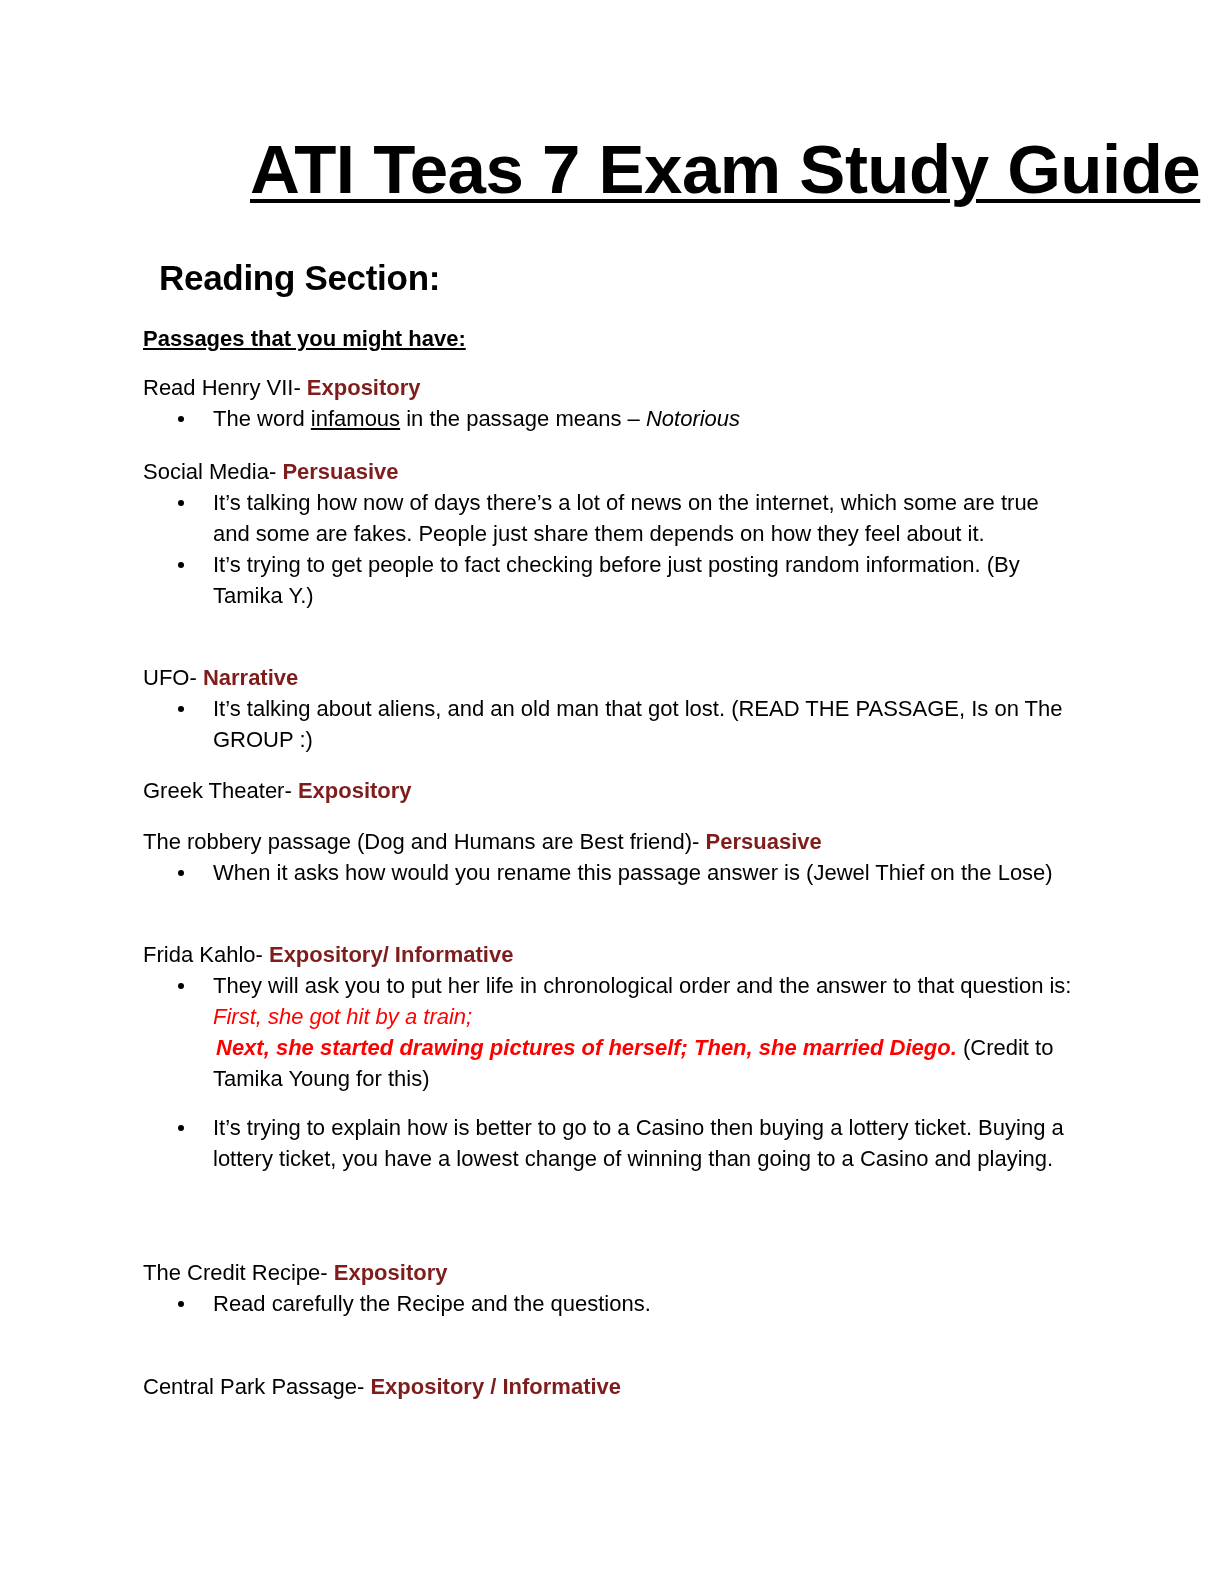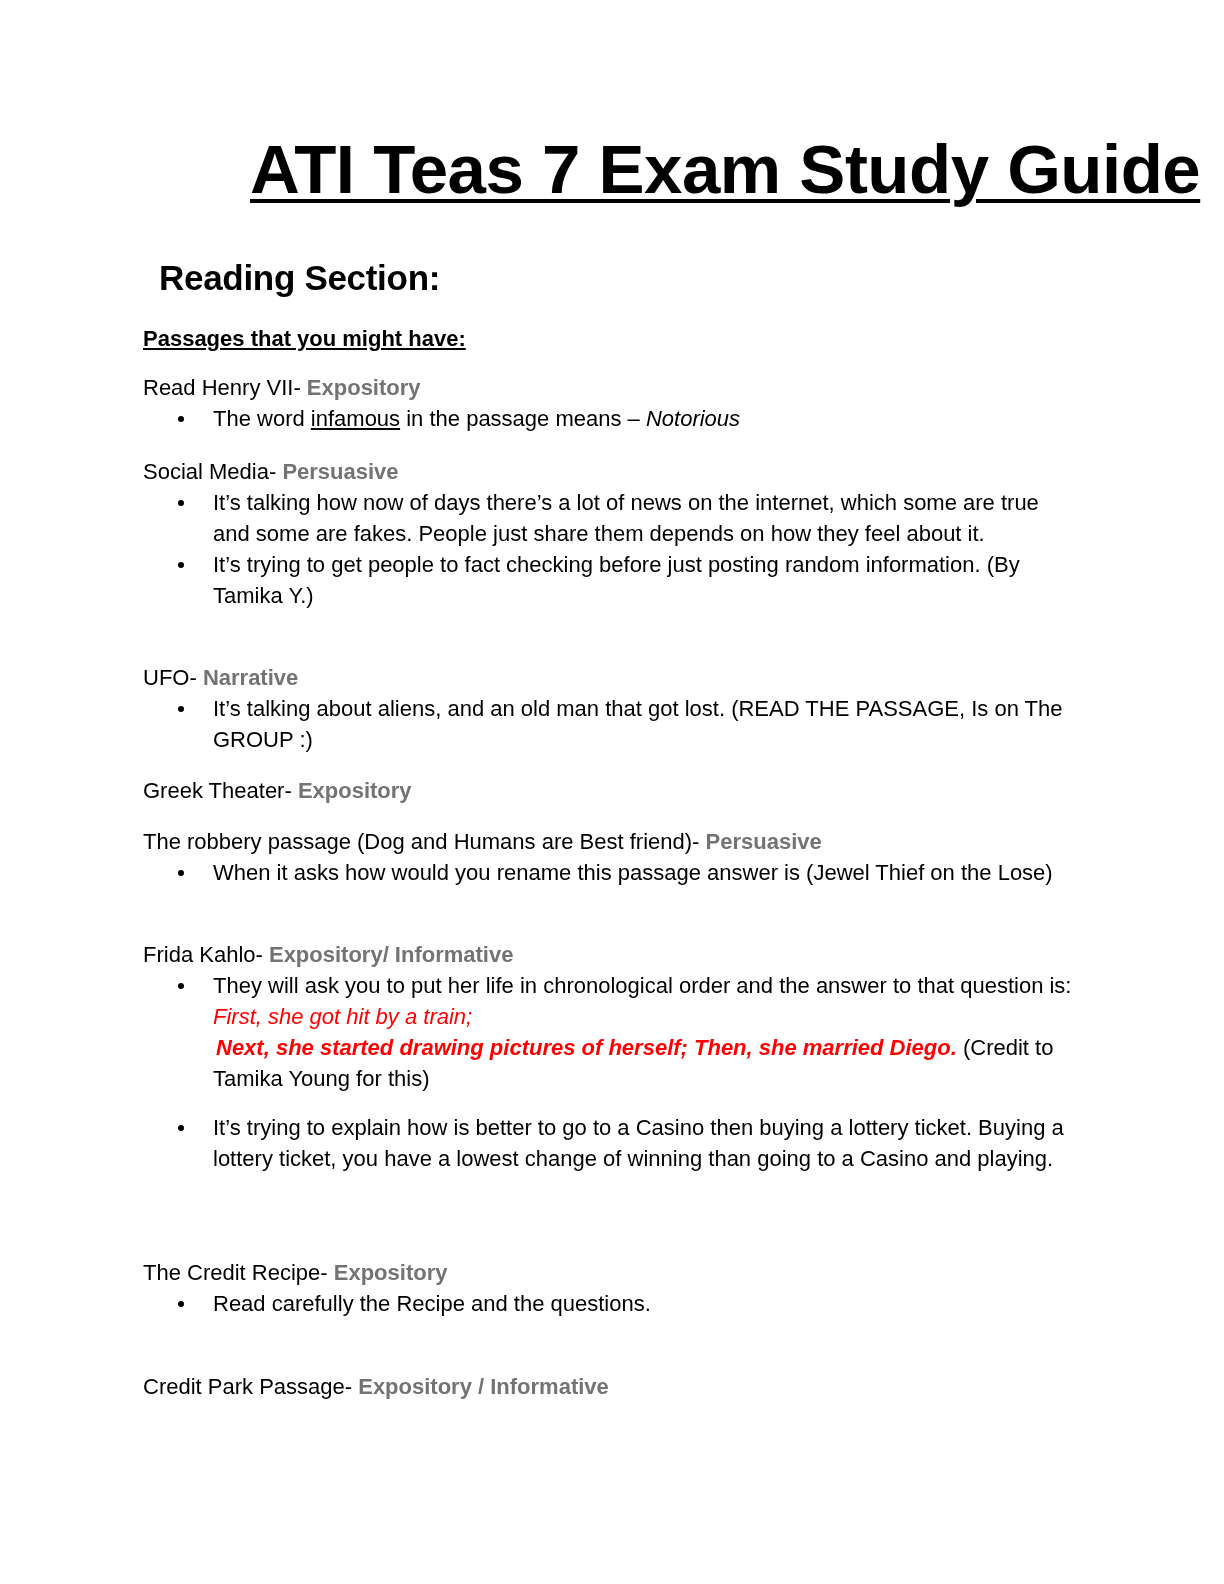--- a/index.html
+++ b/index.html
@@ -16,21 +16,21 @@
     .section-h {
       position: absolute; left: 143px; top: 242px; margin: 16px;
       font-size: 35px; font-weight: bold; letter-spacing: -0.3px;
     }
     .subhead {
       position: absolute; left: 143px; top: 326px; margin: 0;
       font-size: 22px; font-weight: bold; text-decoration: underline;
     }
     .entry { position: absolute; left: 143px; width: 940px; font-size: 22px; line-height: 31px; }
     .entry-title { white-space: nowrap; }
-    .tag { color: #737373; font-weight: bold; }
+    .tag { color: #7f1d1d; font-weight: bold; }
     ul { margin: 0; padding: 0; list-style: none; }
     li { position: relative; padding-left: 70px; width: 860px; }
     li::before {
       content: ""; position: absolute; left: 35px; top: 13px;
       width: 6px; height: 6px; border-radius: 50%; background: #000;
     }
     .red-italic { color: #ff0000; font-style: italic; }
     .italic { font-style: italic; }
     .u { text-decoration: underline; }
   </style>
@@ -88,14 +88,14 @@
 </div>
 
 <div class="entry" style="top:1257px;">
   <div class="entry-title"><span>The Credit Recipe- </span><span class="tag">Expository</span></div>
   <ul>
     <li>Read carefully the Recipe and the questions.</li>
   </ul>
 </div>
 
 <div class="entry" style="top:1371px;">
-  <div class="entry-title"><span>Credit Park Passage- </span><span class="tag">Expository / Informative</span></div>
+  <div class="entry-title"><span>Central Park Passage- </span><span class="tag">Expository / Informative</span></div>
 </div>
 
 </body></html>

